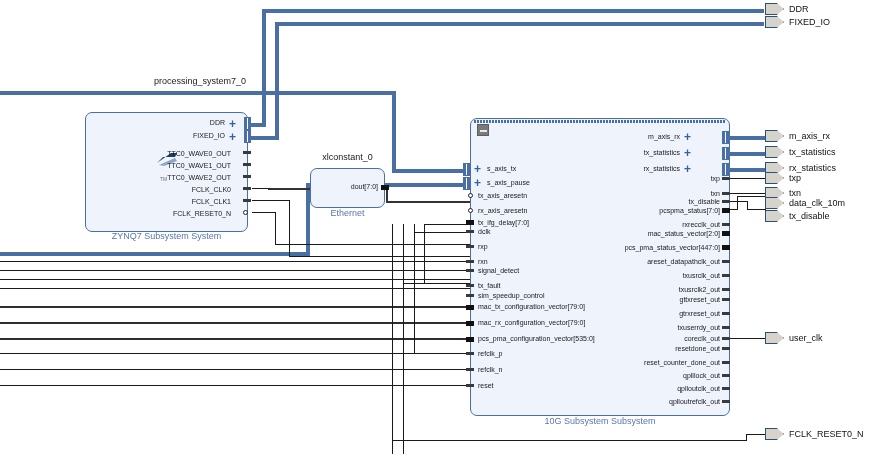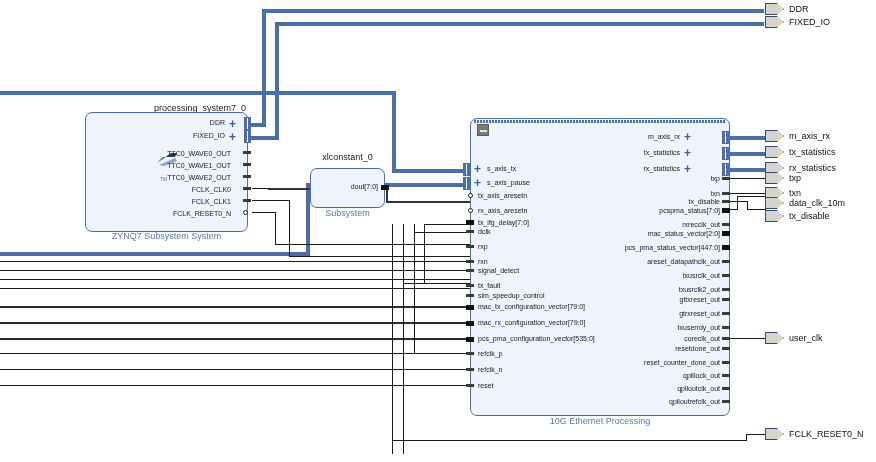--- a/index.html
+++ b/index.html
@@ -138,21 +138,21 @@
     <div class="wire h" style="left:737px;top:196px;width:29px;"></div>
 
     <div class="wire h" style="left:730px;top:338px;width:36px;"></div>
 
     <div class="wire v" style="left:392px;top:440px;height:1px;"></div>
     <div class="wire h" style="left:392px;top:440px;width:355px;"></div>
     <div class="wire v" style="left:746px;top:434px;height:7px;"></div>
     <div class="wire h" style="left:746px;top:434px;width:20px;"></div>
   </div>
 
-  <div class="block-title" style="left:85px;top:103px;width:230px;">processing_system7_0</div>
+  <div class="block-title" style="left:85px;top:76px;width:230px;">processing_system7_0</div>
   <div class="block" style="left:85px;top:112px;width:163px;height:120px;"></div>
   <div class="block-caption" style="left:85px;top:231px;width:163px;">ZYNQ7 Subsystem System</div>
 
   <svg class="abs" style="left:155px;top:152px;" width="24" height="16" viewBox="0 0 24 16">
     <path d="M2 11 L16 1 L22 1 L20 5 L8 5 Z" fill="#1f3f63"></path>
     <path d="M4 13 L20 6 L22 9 L9 14 Z" fill="#8fa6c4"></path>
   </svg>
   <div class="zynq-tm" style="left:160px;top:176px;">TM</div>
 
   <div>
@@ -178,30 +178,30 @@
 
     <div class="pin r" style="left:115px;top:198px;width:116px;">FCLK_CLK1</div>
     <div class="stub" style="left:243px;top:199px;"></div>
 
     <div class="pin r" style="left:108px;top:210px;width:123px;">FCLK_RESET0_N</div>
     <div class="invert" style="left:243px;top:210px;"></div>
   </div>
 
   <div class="block-title" style="left:295px;top:152px;width:105px;">xlconstant_0</div>
   <div class="block" style="left:310px;top:168px;width:75px;height:40px;"></div>
-  <div class="block-caption" style="left:300px;top:208px;width:95px;">Subsystem</div>
+  <div class="block-caption" style="left:300px;top:208px;width:95px;">Ethernet</div>
   <div class="pin r" style="left:318px;top:183px;width:60px;">dout[7:0]</div>
   <div class="stub wide" style="left:381px;top:185px;"></div>
 
   <div class="block" style="left:470px;top:118px;width:260px;height:298px;"></div>
   <div class="hdrline" style="left:474px;top:120px;width:252px;"></div>
   <div class="collapse" style="left:477px;top:124px;">
       <i></i>
     </div>
-  <div class="block-caption" style="left:470px;top:416px;width:260px;">10G Ethernet Processing</div>
+  <div class="block-caption" style="left:470px;top:416px;width:260px;">10G Subsystem Subsystem</div>
 
   <div>
     <div class="ifbar" style="left:463px;top:163px;"></div>
     <div class="plus" style="left:474px;top:164px;">+</div>
     <div class="pin l" style="left:487px;top:165px;">s_axis_tx</div>
 
     <div class="ifbar" style="left:463px;top:177px;"></div>
     <div class="plus" style="left:474px;top:178px;">+</div>
     <div class="pin l" style="left:487px;top:179px;">s_axis_pause</div>
 

